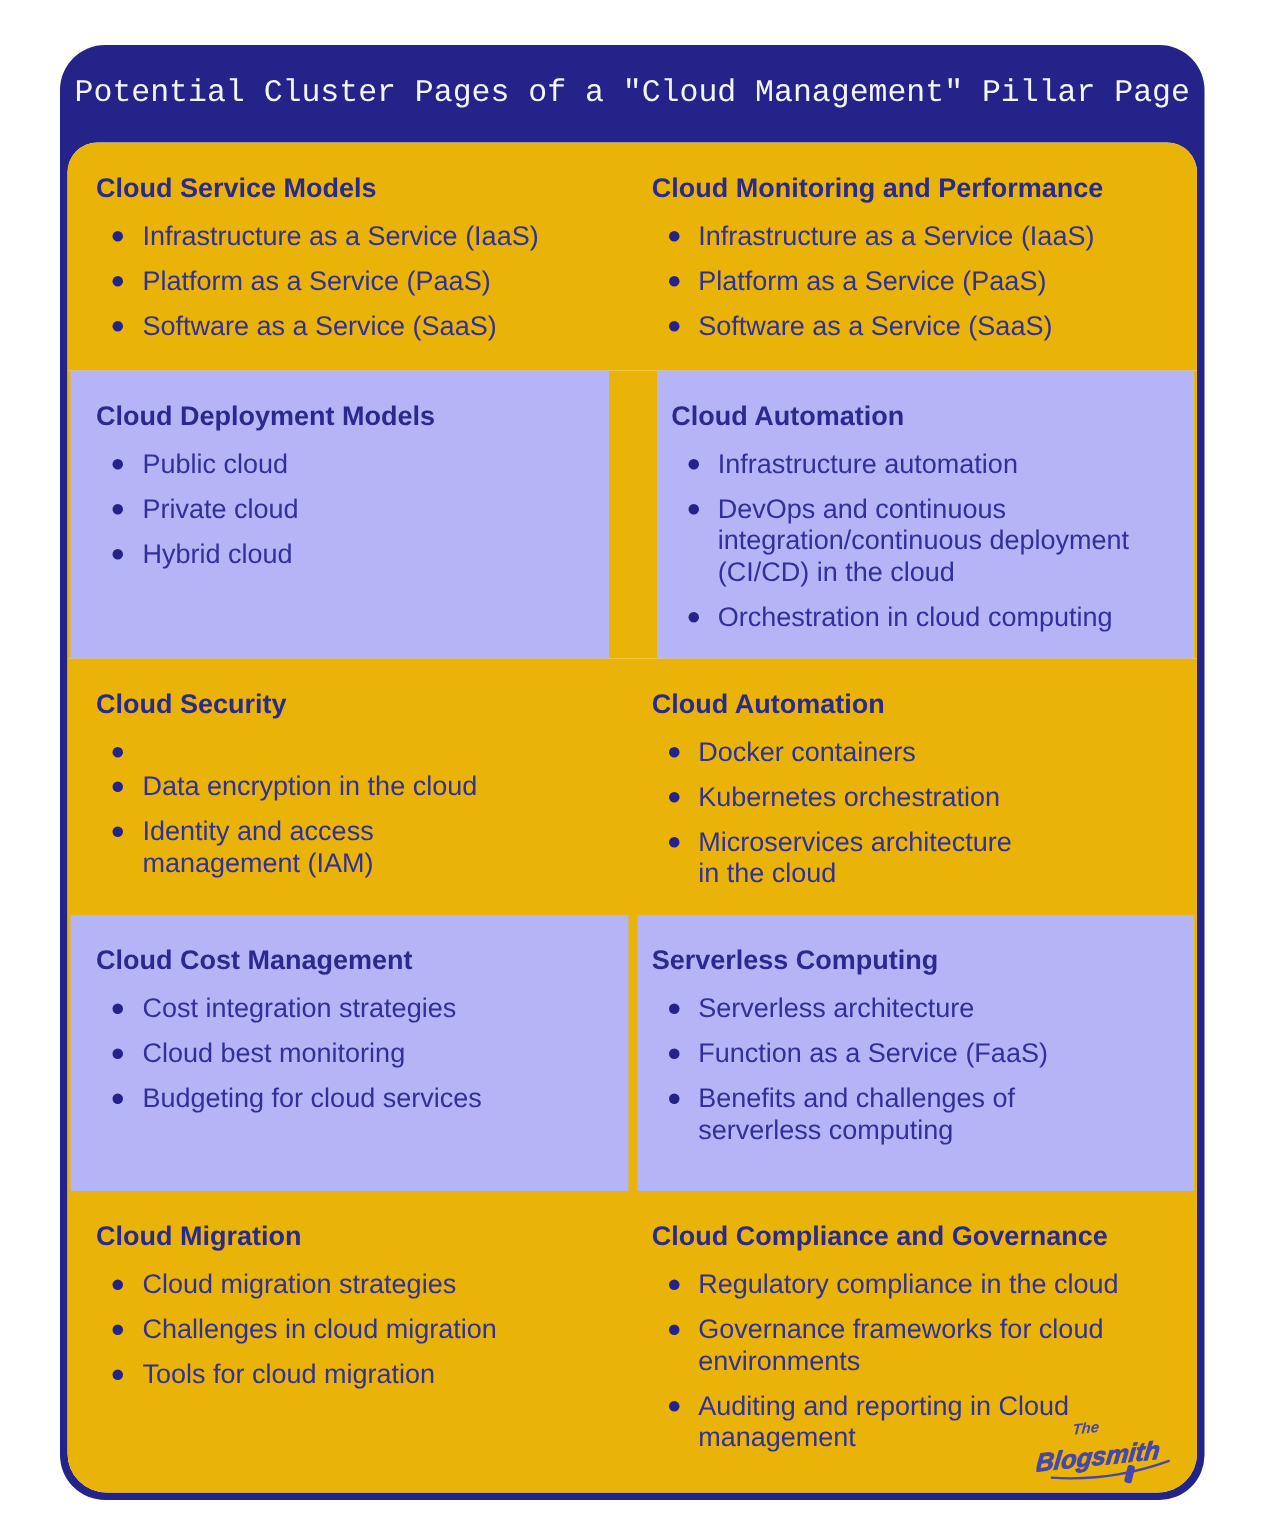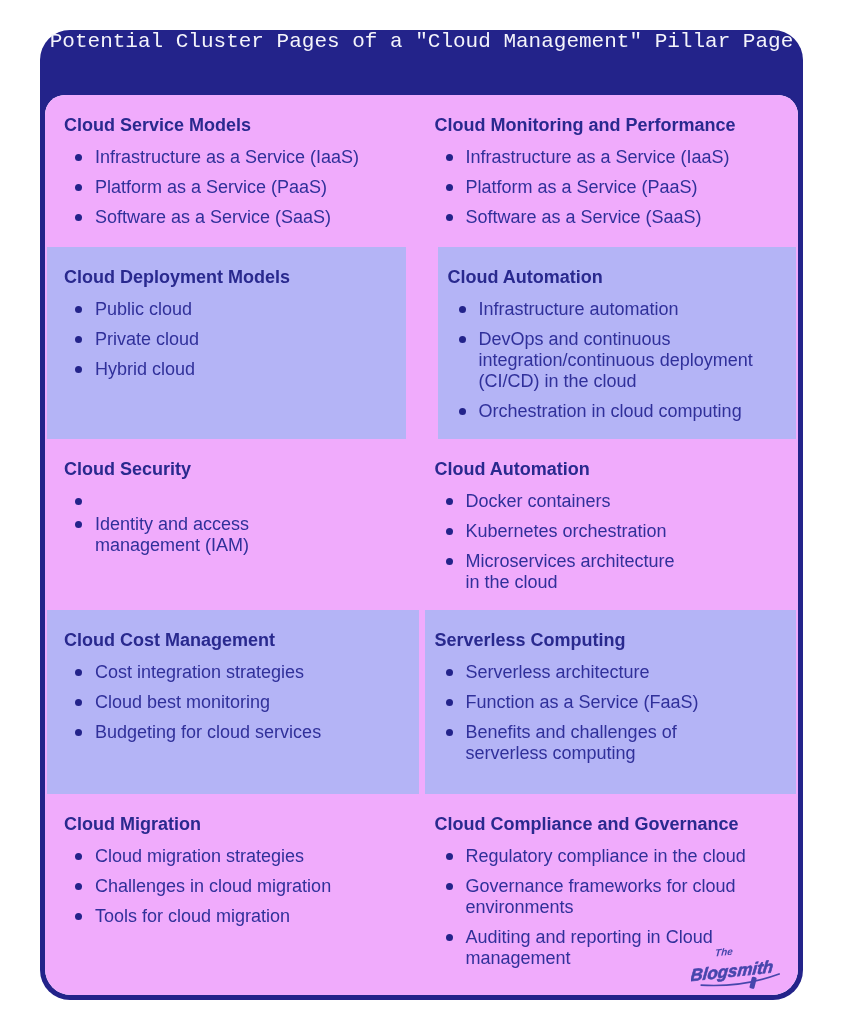--- a/index.html
+++ b/index.html
@@ -25,21 +25,21 @@
     width: 763px;
     height: 970px;
     background: #23238a;
     border-radius: 30px;
     box-sizing: border-box;
     padding: 0 5px 5px 5px;
   }
   .card-header {
     height: 65px;
     display: flex;
-    align-items: flex-start;
+    align-items: center;
     justify-content: center;
   }
   .card-title {
     color: #f4f4fb;
     font-family: "Liberation Mono", "DejaVu Sans Mono", monospace;
     font-size: 21px;
     font-weight: 500;
     letter-spacing: 0px;
     white-space: nowrap;
   }
@@ -48,21 +48,21 @@
     height: 900px;
     border-radius: 20px 20px 26px 26px;
     overflow: hidden;
   }
   .row {
     display: grid;
     grid-template-columns: 1fr 1fr;
     column-gap: 6px;
     padding: 0 2px;
     box-sizing: border-box;
-    background: #f0abfc;
+    background: #eab308;
   }
   .row-1 { min-height: 152px; }
   .row-2 { min-height: 185px; gap: 32px; }
   .row-3 { min-height: 165px; }
   .row-4 { min-height: 184px; }
   .row-5 { min-height: 214px; }
   .cell {
     box-sizing: border-box;
     padding: 19px 14px 8px 17px;
   }
@@ -183,20 +183,24 @@
       </div>
 
       <div class="row row-3">
         <div class="cell left">
           <h3 class="section-title">Cloud Security</h3>
           <div class="item">
               <span class="dot"></span>
             </div>
           <div class="item">
               <span class="dot"></span>
+              <span class="item-text">Data encryption in the cloud</span>
+            </div>
+          <div class="item">
+              <span class="dot"></span>
               <span class="item-text">Identity and access
 management (IAM)</span>
             </div>
         </div>
         <div class="cell right">
           <h3 class="section-title">Cloud Automation</h3>
           <div class="item">
               <span class="dot"></span>
               <span class="item-text">Docker containers</span>
             </div>

